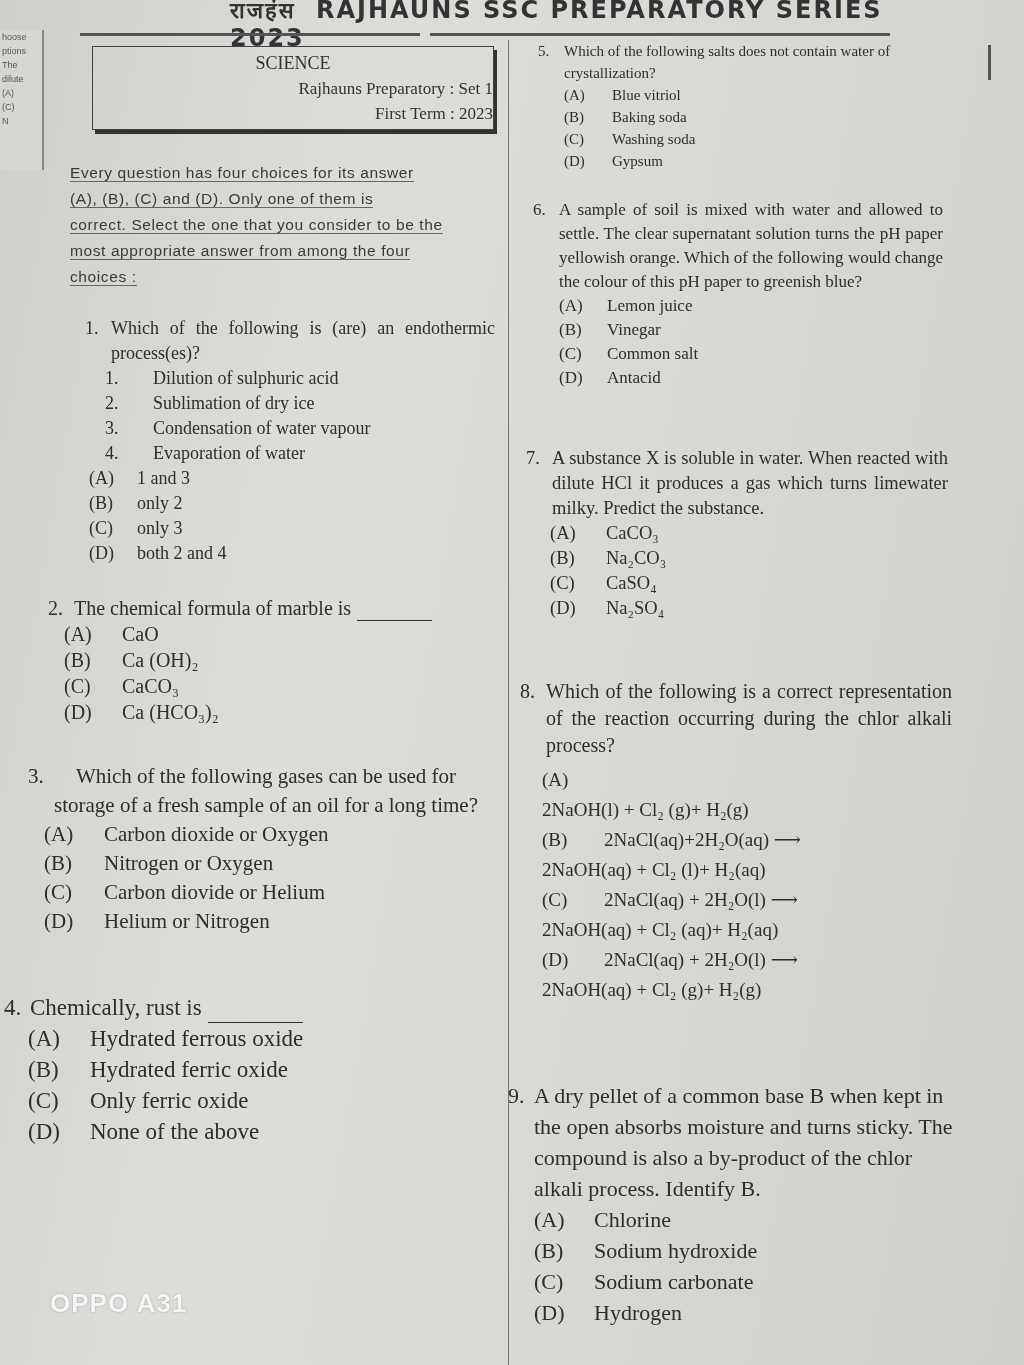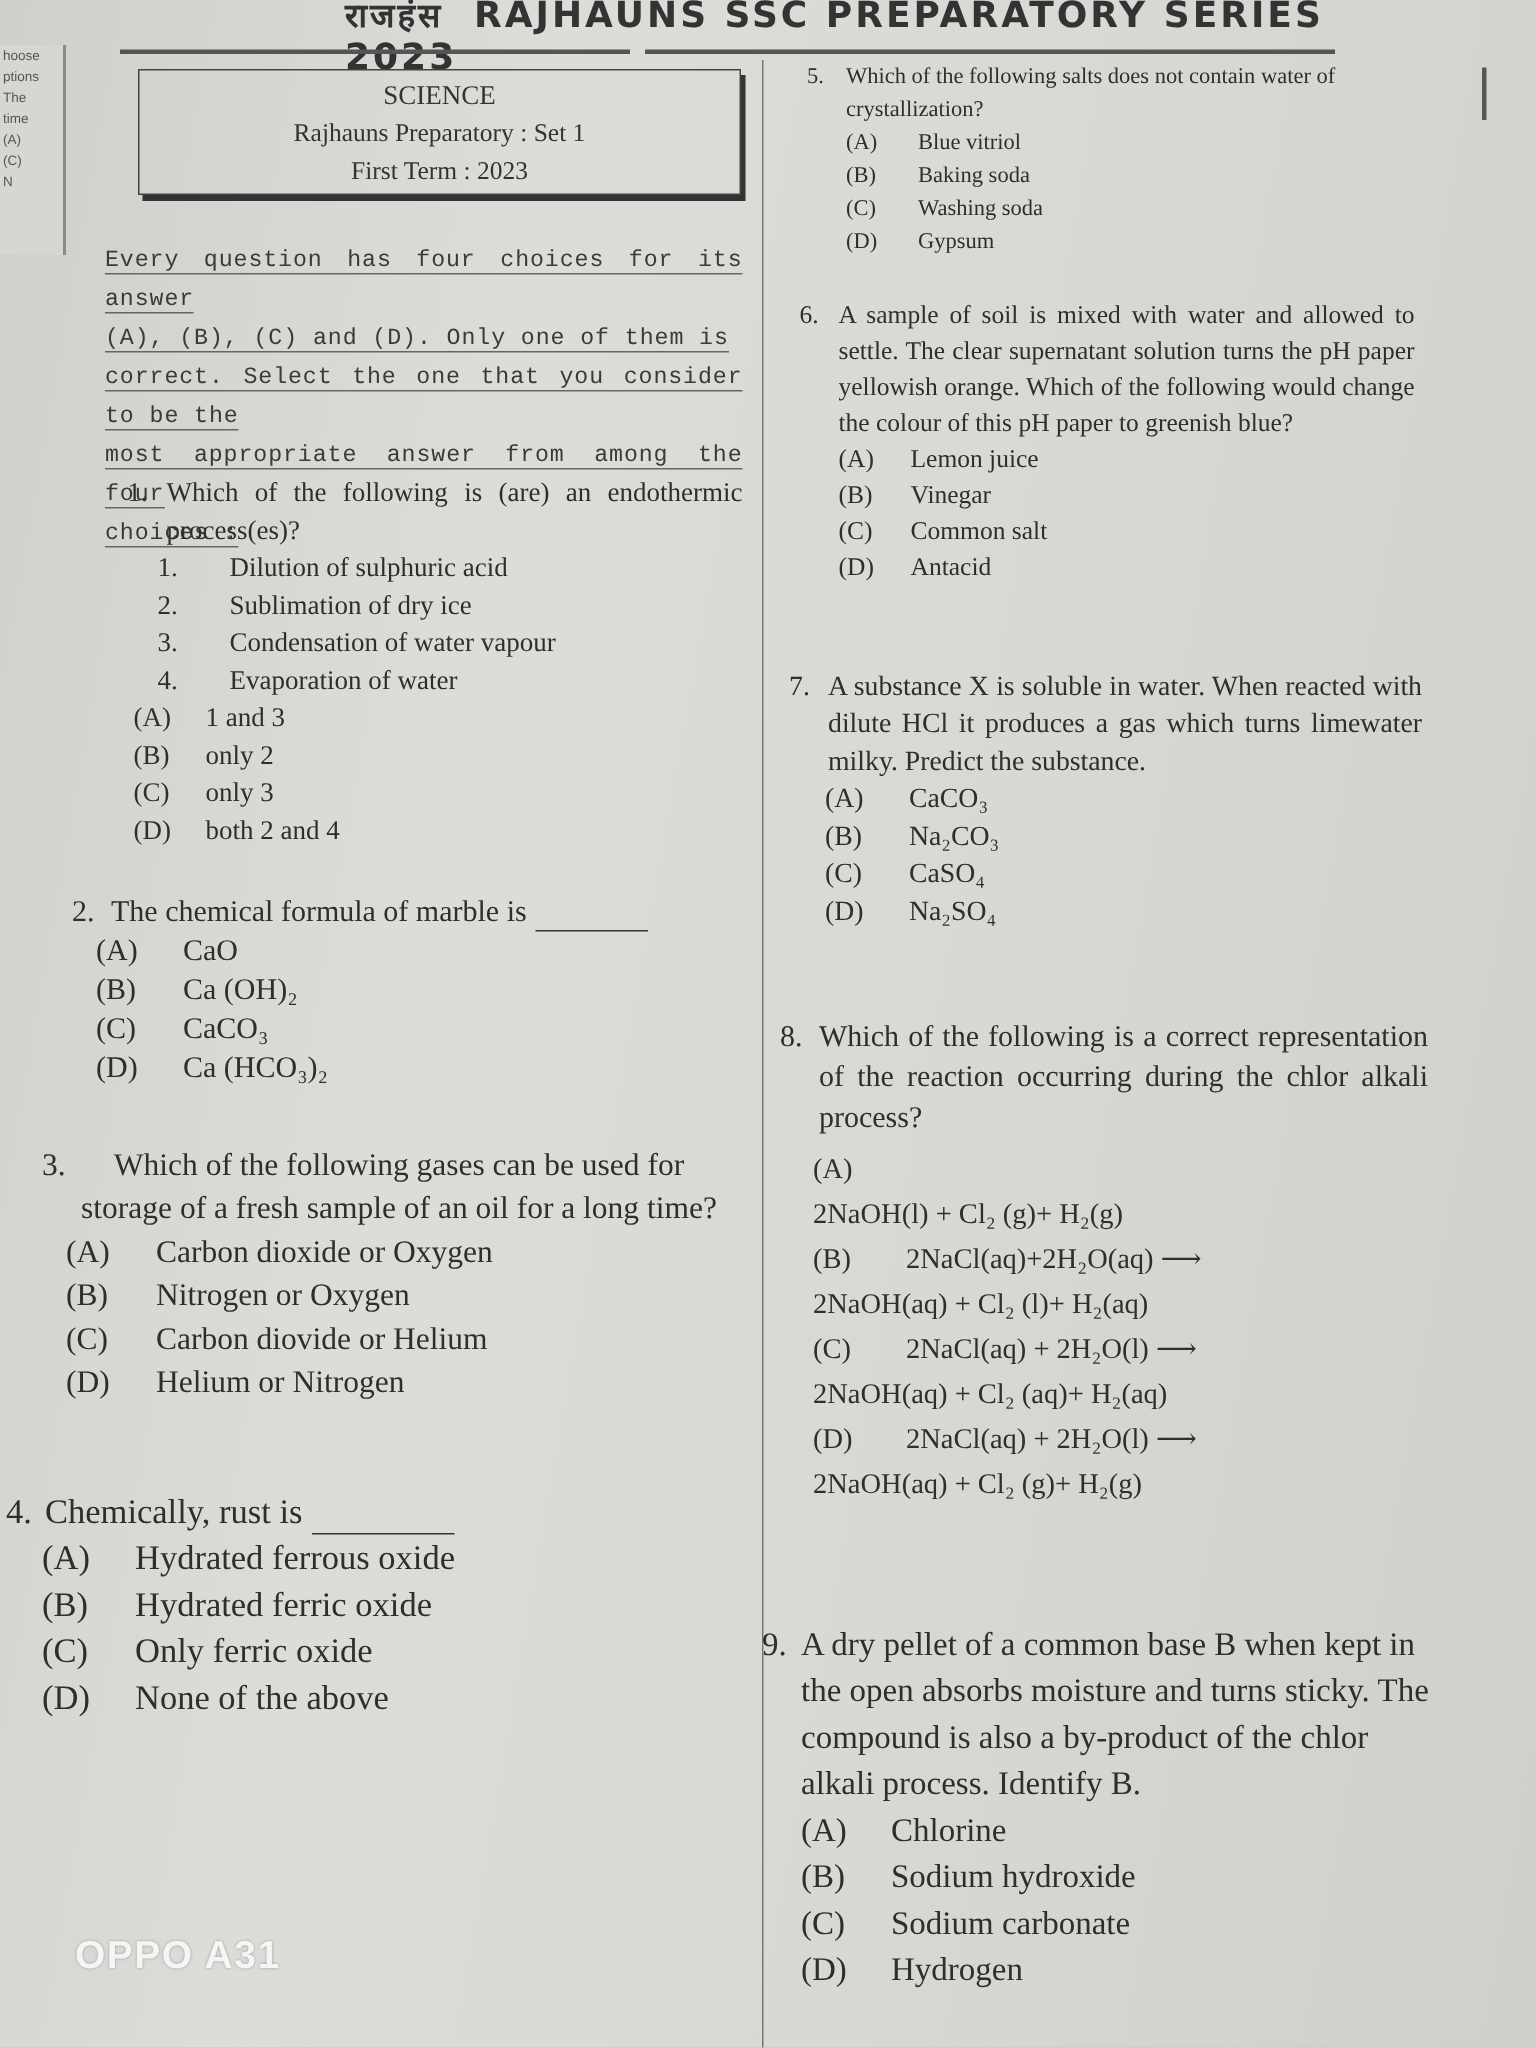--- a/index.html
+++ b/index.html
@@ -29,24 +29,24 @@
     position: absolute; top: 33px; height: 3px; background: #555;
   }
   .col-divider {
     position: absolute; left: 508px; top: 40px; width: 1px; height: 1325px; background: #777;
   }
   .title-box {
     position: absolute; left: 92px; top: 46px; width: 400px; height: 82px;
     border: 1.5px solid #444; box-shadow: 3px 4px 0 #333;
     text-align: center; font-size: 18px; line-height: 25px; color: #333;
   }
-  .title-box .sub { font-size: 17px; }
+  .title-box .sub { font-size: 17px; text-align: right; }
   .instr {
     position: absolute; left: 70px; top: 160px; width: 425px;
-    font-family: Liberation Mono, monospace; font-size: 15.5px; line-height: 26px;
+    font-family: Liberation Sans, sans-serif; font-size: 15.5px; line-height: 26px;
     letter-spacing: 0.6px; text-align: justify; color: #3a3a3a;
   }
   .instr span { border-bottom: 1px solid #666; }
   .q { position: absolute; font-size: 19px; line-height: 25px; color: #2e2e2e; }
   .q .stem { display: flex; }
   .q .num { min-width: 26px; }
   .q .text { flex: 1; text-align: justify; }
   .opt { display: flex; }
   .opt .lbl { min-width: 48px; }
   .sub-list .opt .lbl { min-width: 48px; }
@@ -61,21 +61,21 @@
 </style>
 </head>
 <body>
 
 <div class="page">
 
   <div class="left-strip">
     <div>hoose</div>
     <div>ptions</div>
     <div>The</div>
-    <div>time</div>
+    <div>dilute</div>
     <div>(A)</div>
     <div>(C)</div>
     <div>N</div>
   </div>
 
   <div class="header">
     <span class="logo">राजहंस</span>
     <span>RAJHAUNS SSC PREPARATORY SERIES 2023</span>
   </div>
   <div class="header-rule" style="left:80px;width:340px;"></div>

